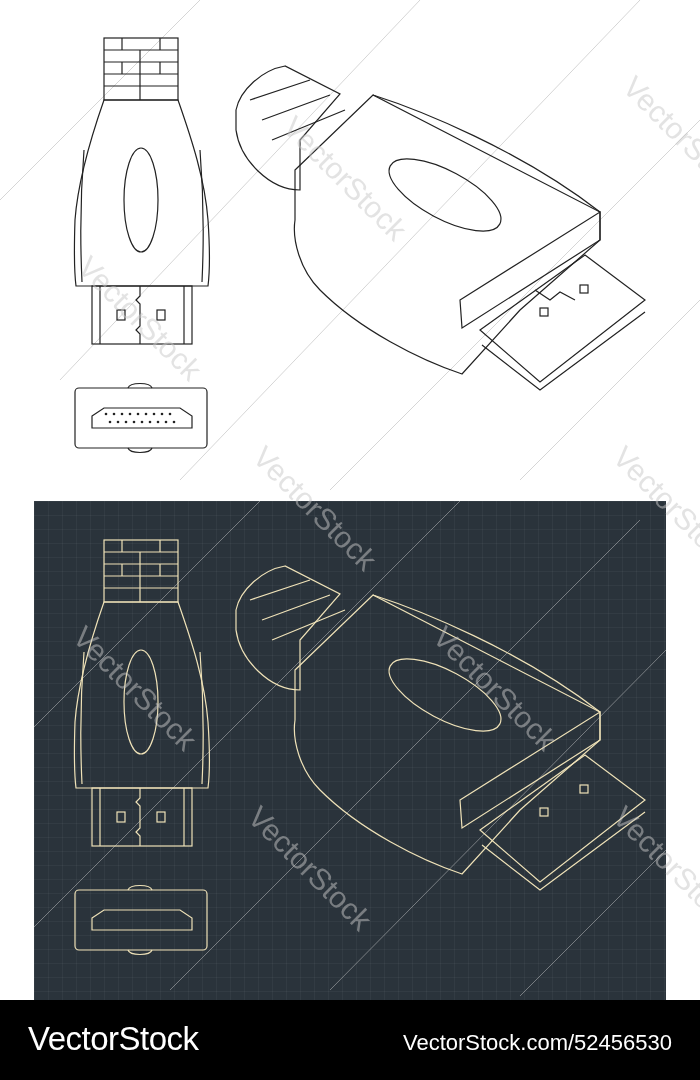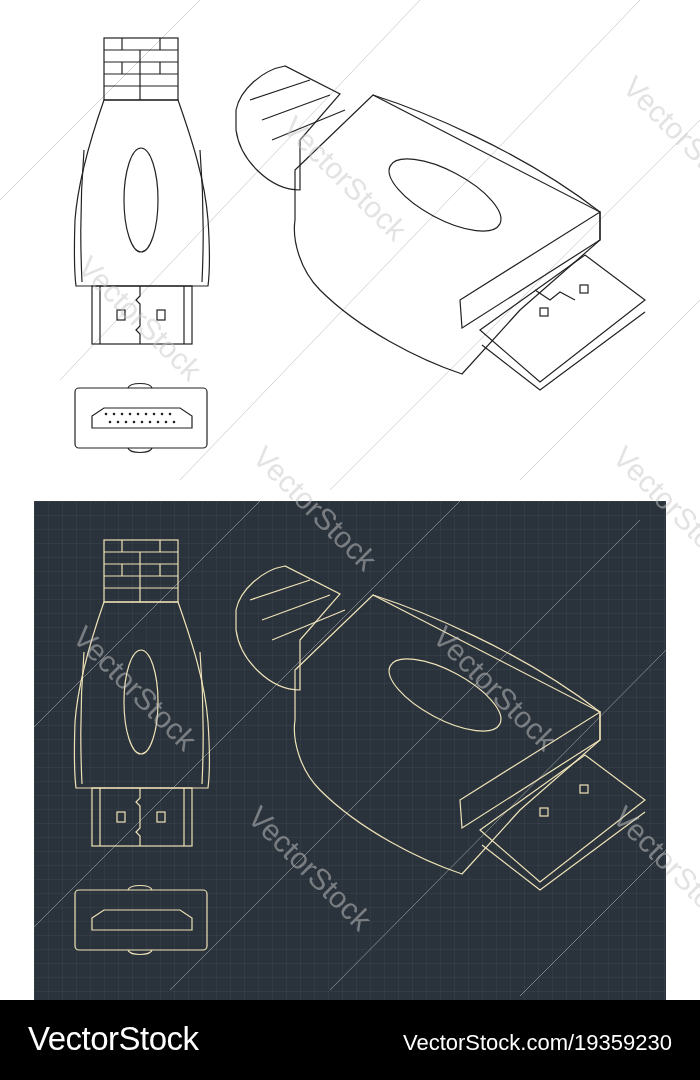--- a/index.html
+++ b/index.html
@@ -155,14 +155,14 @@
   <div class="wm" style="left:270px;top:440px;">VectorStock</div>
   <div class="wm" style="left:630px;top:440px;">VectorStock</div>
   <div class="wm" style="left:90px;top:620px;">VectorStock</div>
   <div class="wm" style="left:450px;top:620px;">VectorStock</div>
   <div class="wm" style="left:265px;top:800px;">VectorStock</div>
   <div class="wm" style="left:630px;top:800px;">VectorStock</div>
 </div>
 
 <div class="footer">
   <div class="brand">VectorStock</div>
-  <div class="url">VectorStock.com/19359230</div>
+  <div class="url">VectorStock.com/52456530</div>
 </div>
 
 </body></html>

